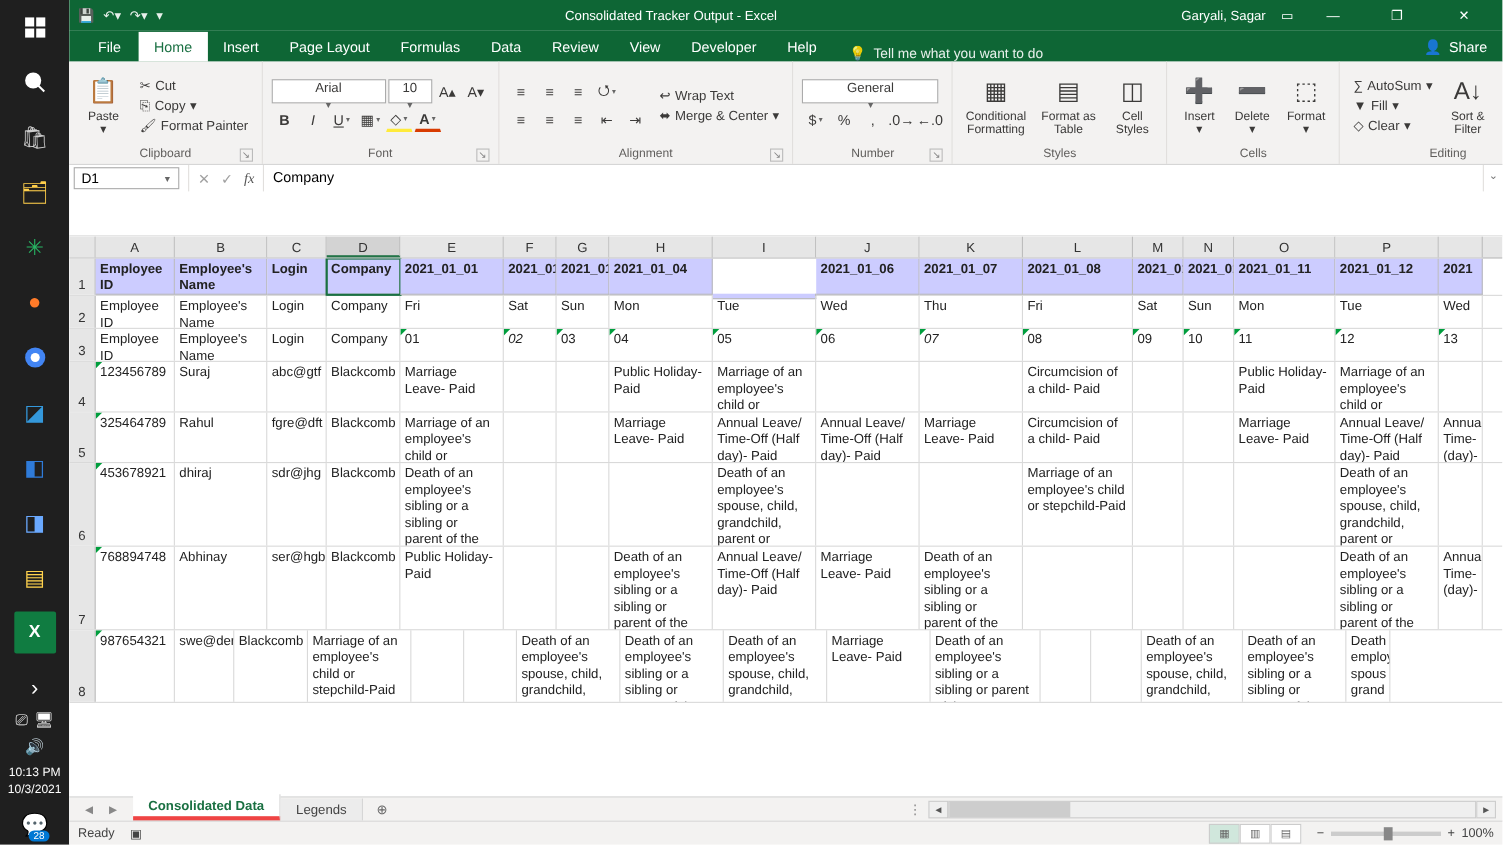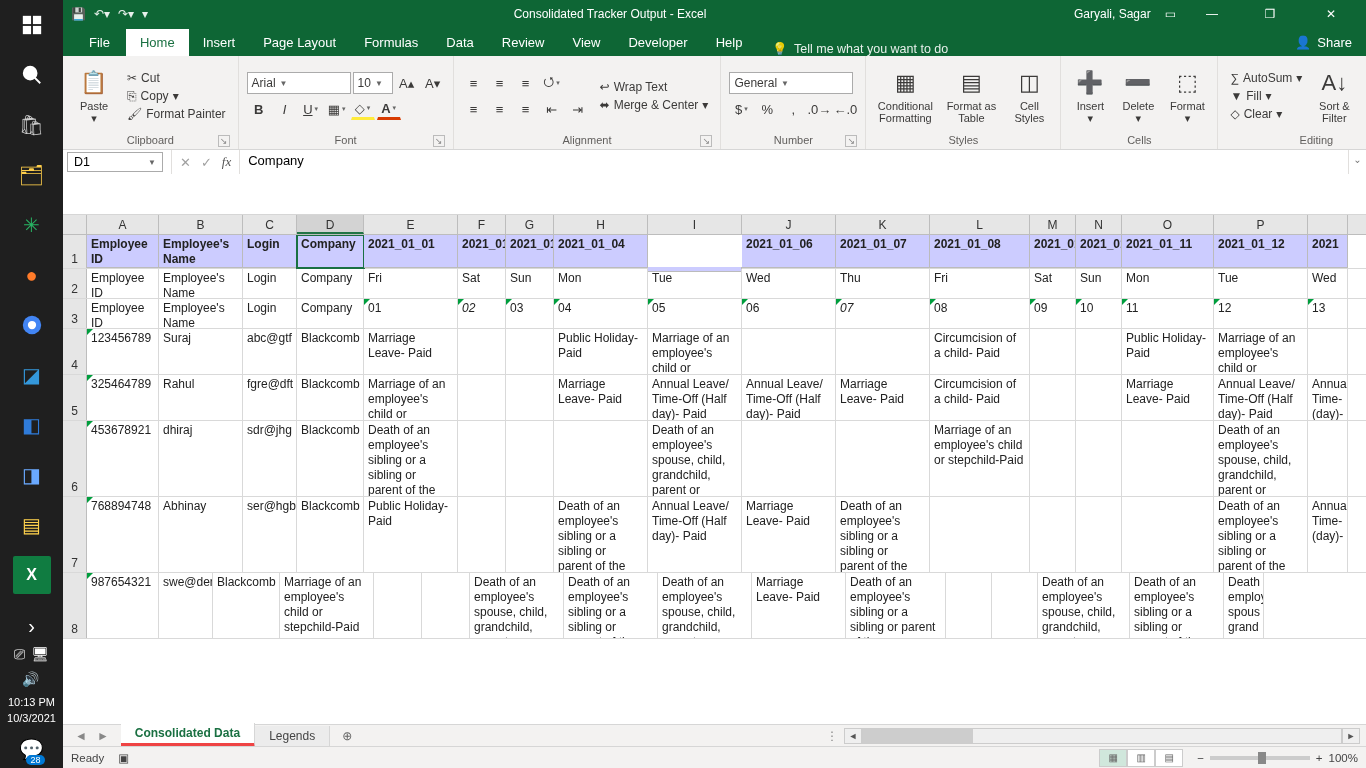--- a/index.html
+++ b/index.html
@@ -41,21 +41,21 @@
 .ribbon { height: 94px; background: #f3f2f1; border-bottom: 1px solid #d6d6d6; display: flex; font-size: 11.5px; color: #3b3a39; }
 .ribbon-group { border-right: 1px solid #e1dfdd; padding: 4px 8px 2px; display: flex; flex-direction: column; justify-content: space-between; }
 .ribbon-group-body { display: flex; gap: 6px; align-items: stretch; flex: 1; }
 .ribbon-group-label { text-align: center; font-size: 11px; color: #605e5c; padding: 2px 0 1px; position:relative;}
 .ribbon-group-label .dlg { position:absolute; right:0; bottom:0; font-size:9px; color:#888; border:1px solid #bbb; width:12px; height:12px; line-height:10px; }
 .big-btn { display: flex; flex-direction: column; align-items: center; justify-content: center; width: 46px; gap: 2px; padding: 4px 2px; }
 .big-btn .ico { width: 30px; height: 30px; display: flex; align-items: center; justify-content: center; font-size: 22px; }
 .big-btn .lbl { font-size: 11px; line-height: 1.1; text-align: center; }
 .stack { display: flex; flex-direction: column; gap: 2px; justify-content: center; }
 .stack-row { display: flex; align-items: center; gap: 4px; padding: 1px 4px; font-size: 12px; white-space: nowrap; }
-.combo { height: 22px; border: 1px solid #ababab; background: #fff; display: inline-flex; align-items: center; padding: 0 4px; font-size: 12px; gap: 4px; }
+.combo { height: 22px; border: 1px solid #ababab; background: #fff; display: inline-flex; align-items: center; padding: 0 4px; font-size: 12px; gap: 4px; flex-direction: column; }
 .combo .dd { font-size: 8px; color: #666; }
 .btn-sq { width: 24px; height: 22px; border: 1px solid transparent; display: inline-flex; align-items: center; justify-content: center; font-size: 13px; }
 .btn-sq.dd::after { content: "▾"; font-size: 7px; margin-left: 2px; color: #666; }
 .row { display: flex; gap: 2px; }
 .underline-red { border-bottom: 3px solid #d83b01; }
 .underline-yellow { border-bottom: 3px solid #ffeb3b; }
 
 
 .formula-bar-area { border-bottom: 1px solid #d6d6d6; background: #fff; }
 .fb-row1 { height: 24px; display: flex; align-items: stretch; }
@@ -82,21 +82,21 @@
 .row-h { width: 24px; min-width: 24px; background: #e6e6e6; border-right: 1px solid #bdbdbd; display: flex; align-items: flex-end; justify-content: center; font-size: 12px; color: #333; padding-bottom: 2px; }
 .cell { border-right: 1px solid #d9d9d9; padding: 2px 4px; line-height: 1.25; font-family: Arial, sans-serif; font-size: 12px; overflow: hidden; position: relative;}
 .hdr-row .cell { background: #ccccff; font-weight: 700; color: #222; border-right: 1px solid #bbb; border-bottom: 1px solid #bbb; }
 .selected-cell { outline: 2px solid #1a7042; outline-offset: -1px; background: #fff; }
 .green-tri::before{ content:""; position:absolute; left:0; top:0; width:0; height:0; border-top:6px solid #009e3d; border-right:6px solid transparent;}
 
 
 .sheet-bar { height: 22px; background: #f3f2f1; border-top: 1px solid #d6d6d6; display: flex; align-items: center; font-size: 12px; }
 .sheet-nav { display: flex; gap: 10px; padding: 0 12px; color: #888; }
 .sheet-tab { padding: 3px 14px; border-right: 1px solid #d6d6d6; background: #ececec; color: #444; }
-.sheet-tab.active { background: #fff; color: #1a7042; font-weight: 700; border-bottom: 6px solid #ef4444; }
+.sheet-tab.active { background: #fff; color: #1a7042; font-weight: 700; border-bottom: 8px solid #ef4444; }
 .sheet-add { padding: 0 12px; color: #666; }
 .sheet-bar .hscroll { flex:1; display:flex; align-items:center; justify-content:flex-end; padding-right:6px; gap:0;}
 .hscroll-track { height:16px; background:#efefef; border:1px solid #ccc; width:480px; position:relative;}
 .hscroll-thumb { position:absolute; left:0; top:0; bottom:0; width:110px; background:#cdcdcd;}
 .hscroll-btn { width:18px; height:16px; border:1px solid #ccc; background:#efefef; text-align:center; font-size:9px; line-height:14px; color:#555;}
 
 
 .status-bar { height: 22px; background: #f3f2f1; border-top: 1px solid #d6d6d6; display: flex; align-items: center; font-size: 11.5px; color: #444; padding: 0 8px; gap: 14px; }
 .status-bar .spacer { flex: 1; }
 .view-btns { display: flex; gap: 0; }

